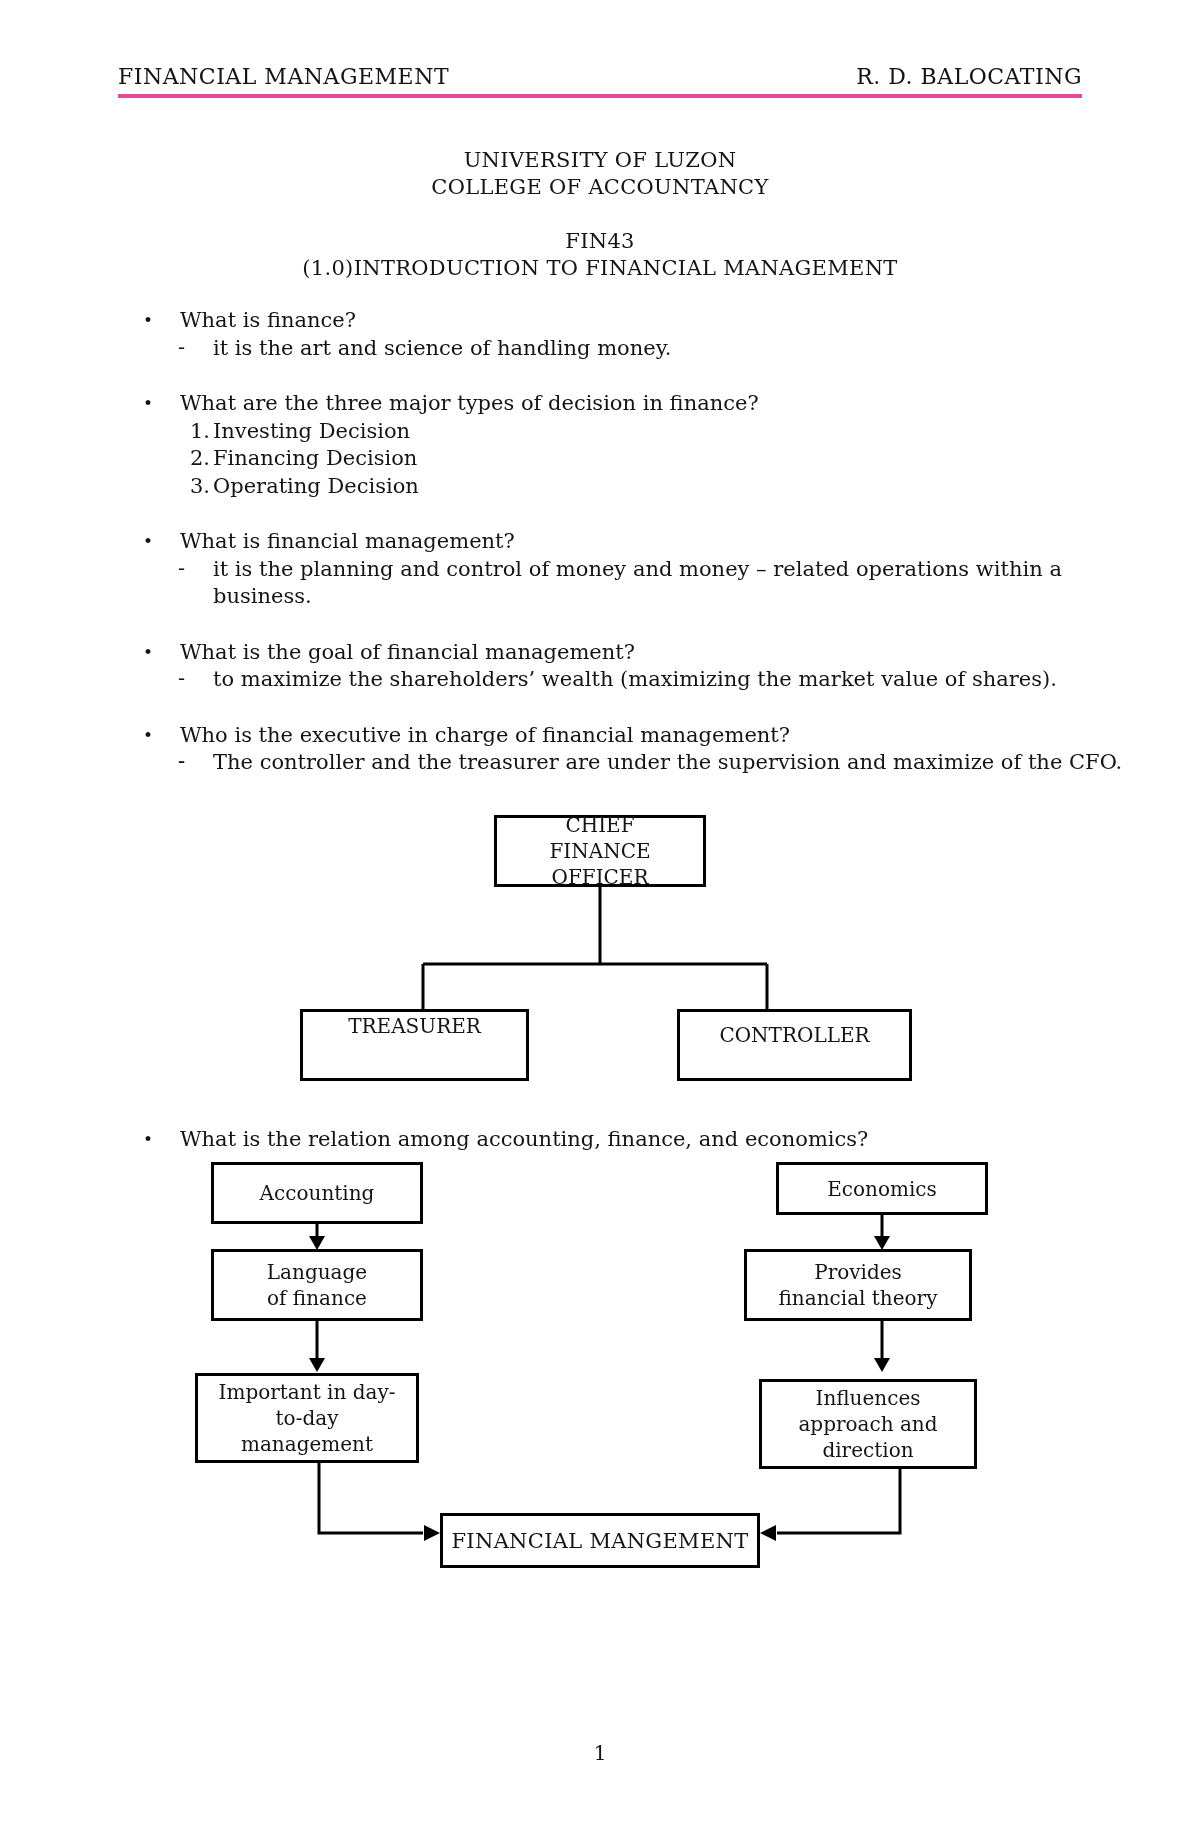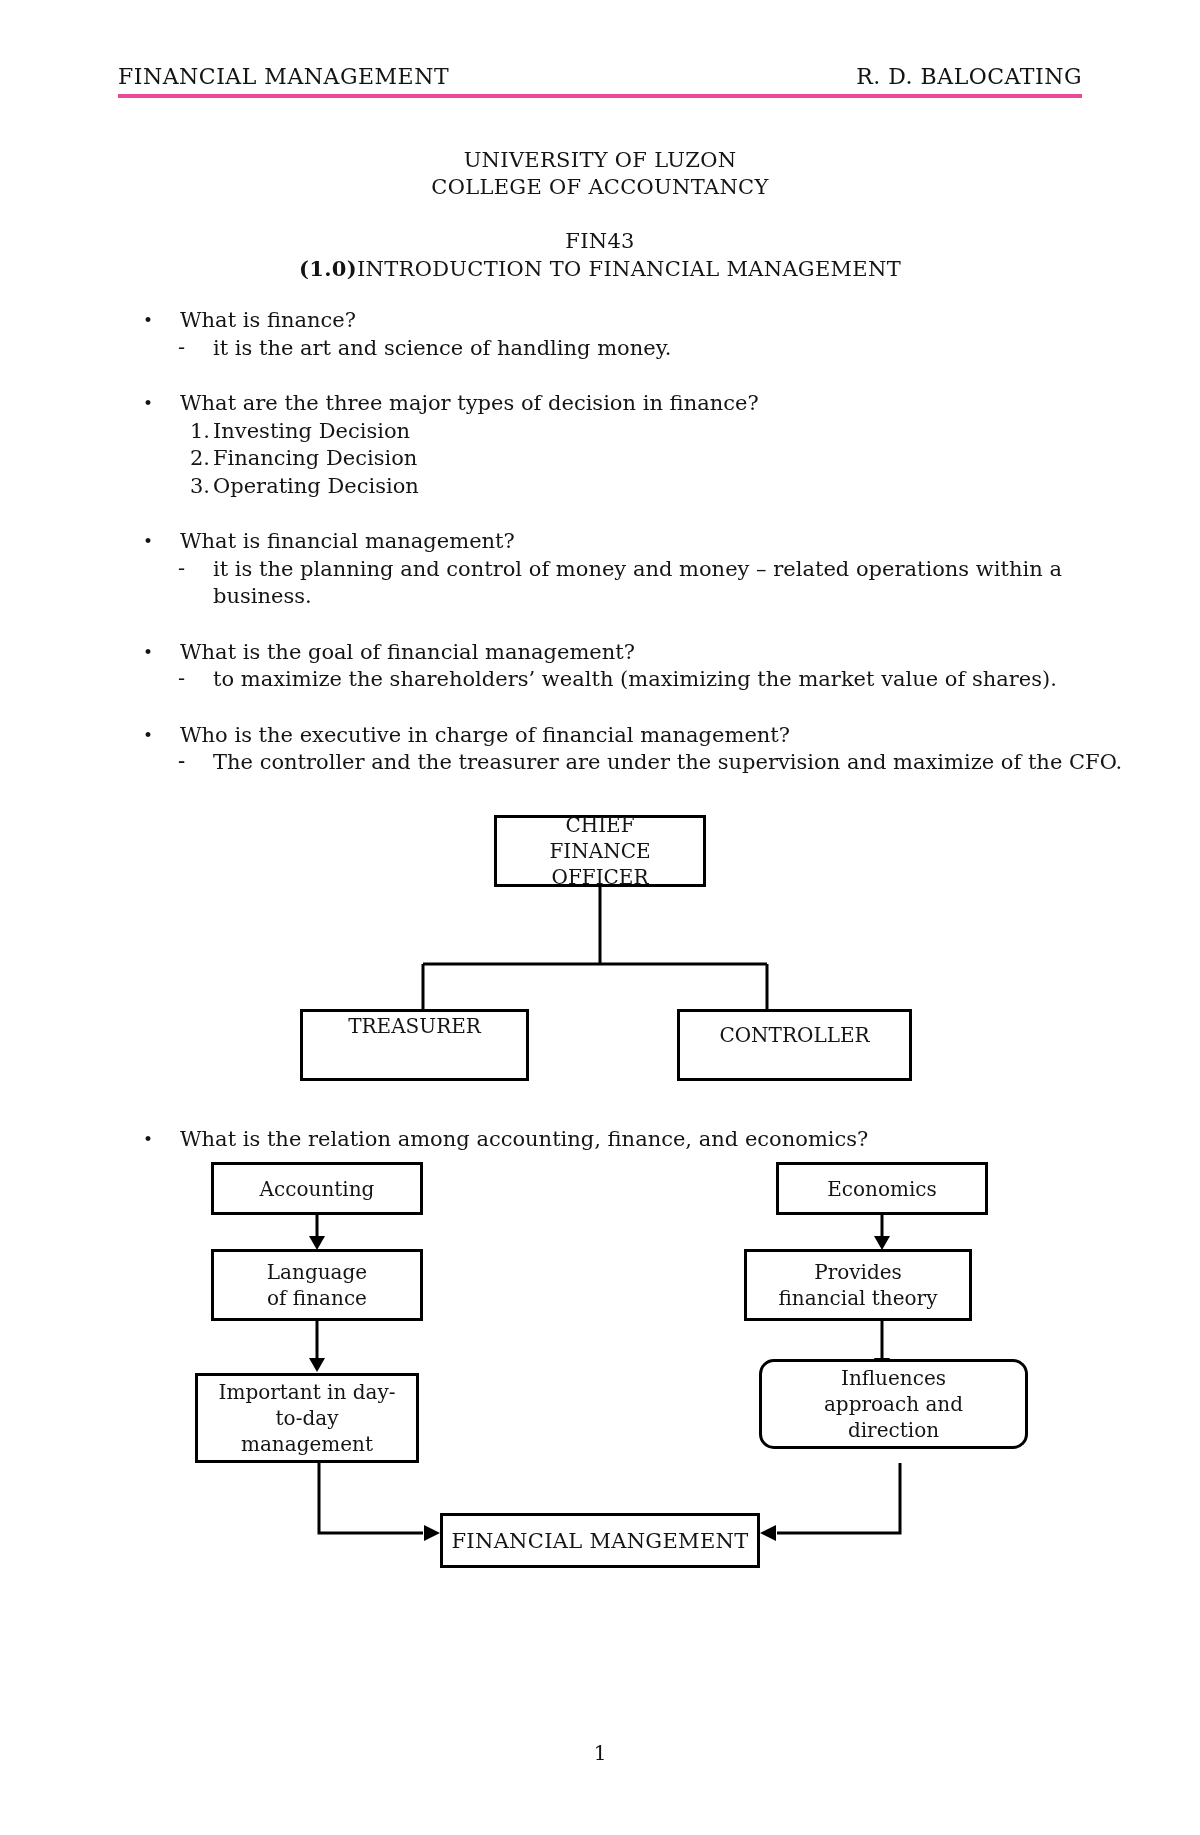--- a/index.html
+++ b/index.html
@@ -17,21 +17,21 @@
     font-size:22px; letter-spacing:0.5px;
     border-bottom:4px solid #ec4899; padding-bottom:5px;
   }
 
   
   .cline { position:absolute; left:0; width:100%; text-align:center; font-size:21px; letter-spacing:0.3px; }
   #uni     { top:148px; }
   #college { top:175px; }
   #fin43   { top:229px; }
   #intro   { top:256px; }
-  #intro .secno { font-weight:bold; }
+  #intro .secno { font-weight:normal; }
 
   
   .bullets { position:absolute; left:110px; right:70px; top:307px; font-size:21px; line-height:27.5px; }
   .group + .group { margin-top:28px; }
   .q   { position:relative; padding-left:70px; }
   .sub { position:relative; padding-left:103px; }
   .num { position:relative; padding-left:103px; }
   .bmark { position:absolute; left:33px; top:0; font-size:17px; }
   .dmark { position:absolute; left:68px; top:-1px; }
   .nmark { position:absolute; left:80px; top:0; }
@@ -48,29 +48,29 @@
 
   
   .orgchart { position:absolute; left:0; top:815px; width:1200px; height:266px; }
   #cfo-box        { left:494px; top:0;     width:212px; height:72px; }
   #cfo-box .inner { max-width:165px; }
   #treasurer-box  { left:300px; top:194px; width:229px; height:72px; padding-top:1px; }
   #controller-box { left:677px; top:194px; width:235px; height:72px; padding-top:10px; }
 
   
   .relchart { position:absolute; left:0; top:1162px; width:1200px; height:420px; }
-  #acc-box    { left:211px; top:0;     width:212px; height:53px; }
+  #acc-box    { left:211px; top:0;     width:212px; height:62px; }
   #eco-box    { left:776px; top:0;     width:212px; height:53px; }
   #lang-box   { left:211px; top:87px;  width:212px; height:72px; }
   #lang-box .inner { max-width:125px; }
   #theory-box { left:744px; top:87px;  width:228px; height:72px; }
   #theory-box .inner { max-width:170px; }
   #imp-box    { left:195px; top:211px; width:224px; height:90px; }
   #imp-box .inner { max-width:200px; }
-  #infl-box   { left:759px; top:197px; width:269px; height:90px;border-radius:15px; }
+  #infl-box   { left:759px; top:217px; width:218px; height:90px; }
   #infl-box .inner { max-width:200px; }
   #fm-box     { left:440px; top:351px; width:320px; height:55px; font-size:21px; letter-spacing:0.3px; }
 
   
   .pageno { position:absolute; left:0; width:100%; top:1741px; text-align:center; font-size:20px; }
 </style>
 </head>
 <body>
 
 <div class="page">

